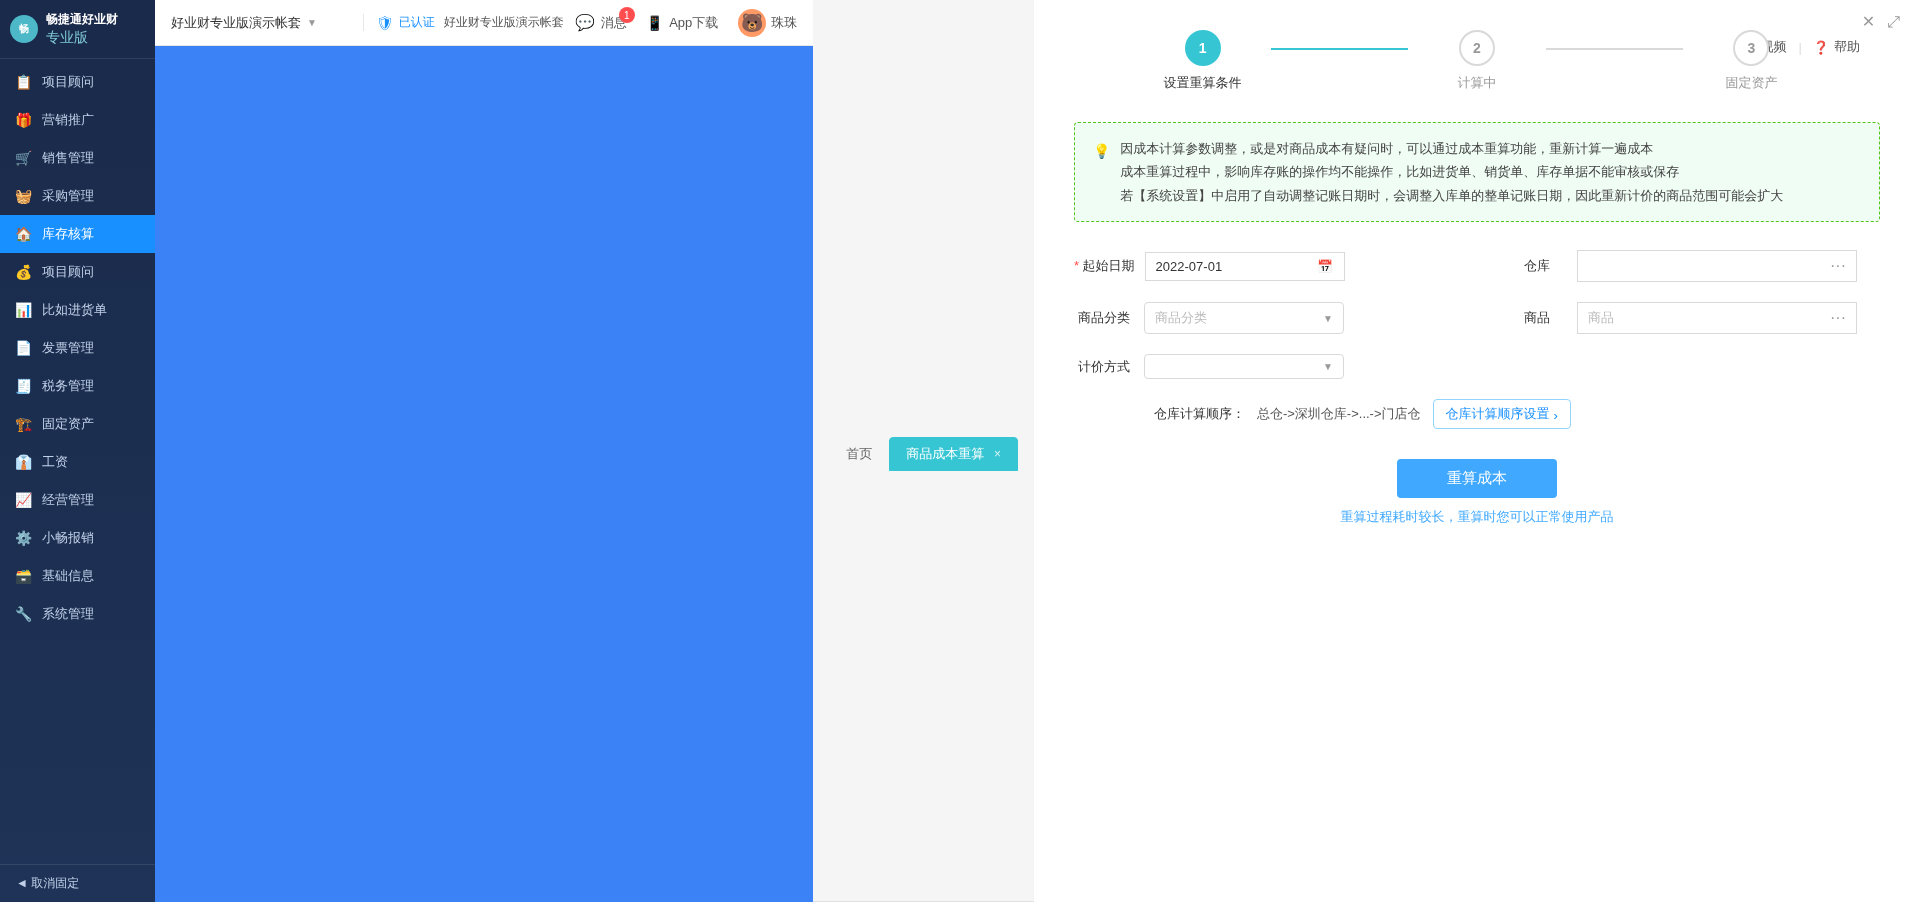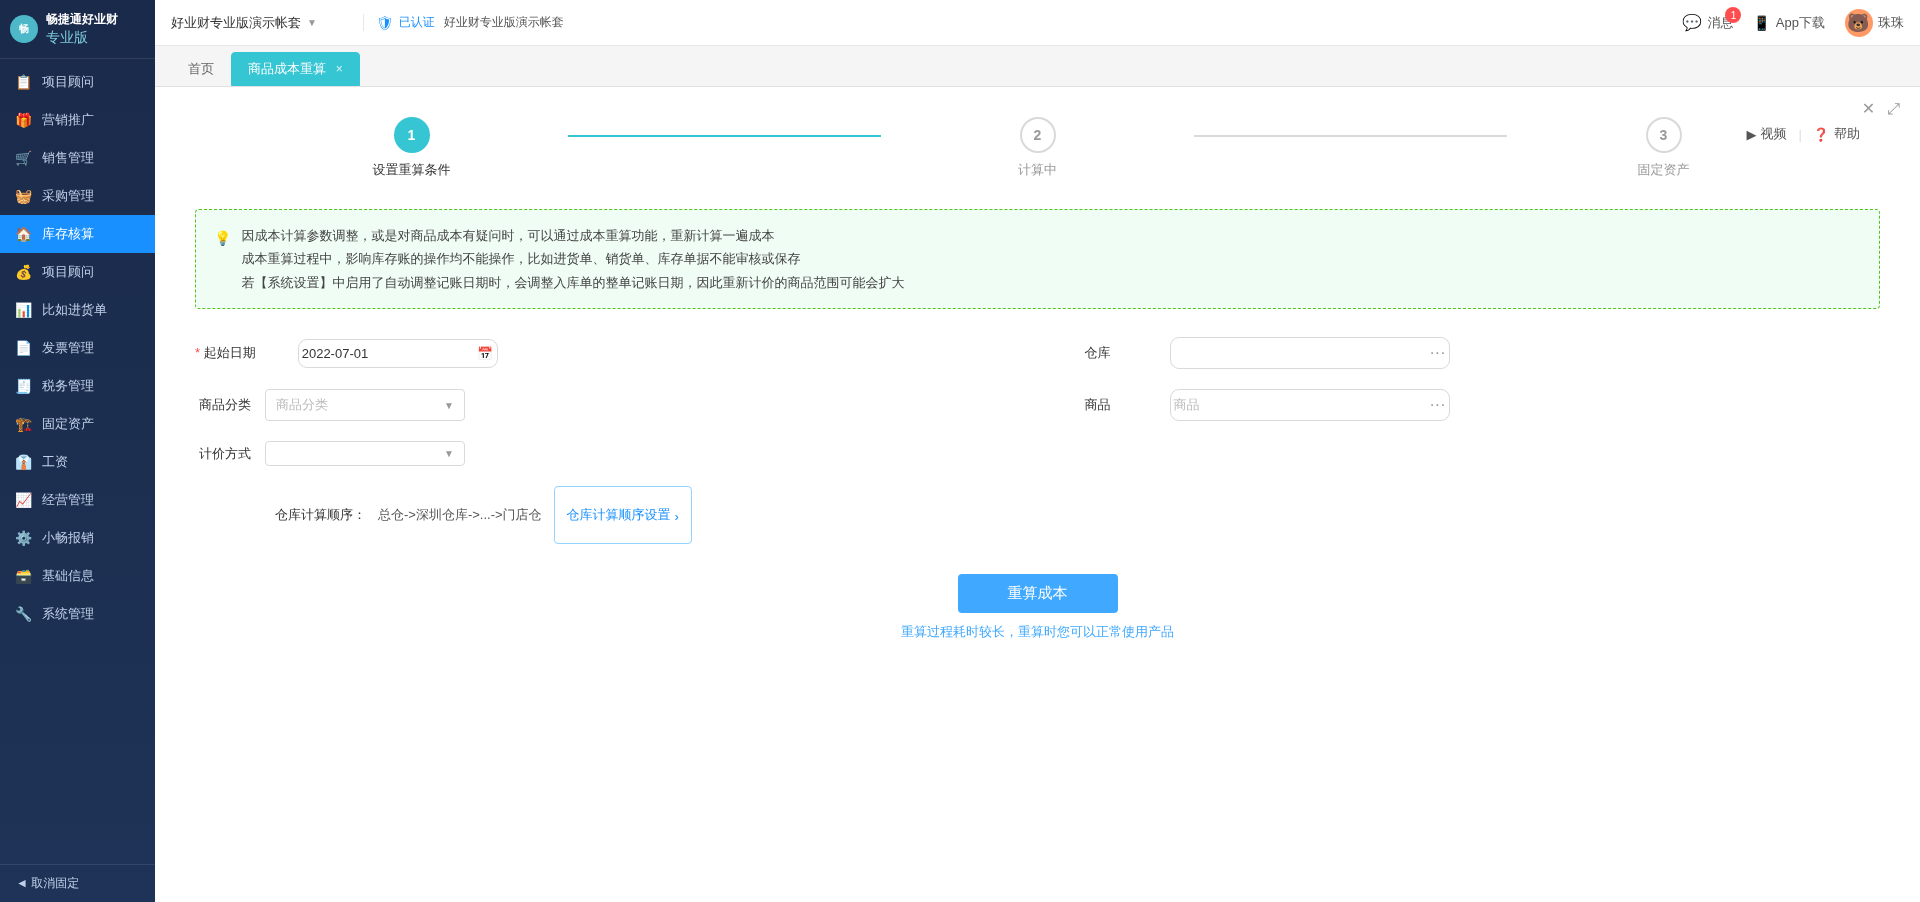--- a/index.html
+++ b/index.html
@@ -76,21 +76,21 @@
       display: flex;
       align-items: center;
       gap: 6px;
       cursor: pointer;
     }
 
     
     .main {
       flex: 1;
       display: flex;
-      flex-direction: column;
+      flex-direction: row;
       background: #3b82f6;
       overflow: hidden;
     }
 
     
     .topbar {
       background: white;
       height: 46px;
       display: flex;
       align-items: center;
@@ -308,31 +308,30 @@
     .form-label {
       font-size: 13px;
       color: #333;
       min-width: 70px;
       text-align: center;
       padding-right: 10px;
       flex-shrink: 0;
     }
     .form-input {
       border: 1px solid #d9d9d9;
-      border-radius: 9px;
-      padding: 6px 3px;
+      border-radius: 0;
+      padding: 6px 10px;
       font-size: 13px;
       color: #333;
       background: white;
       width: 200px;
       display: flex;
       align-items: center;
       justify-content: space-between;
       gap: 8px;
-      margin-left: 32px;
     }
     .form-input .cal-icon { color: #1890ff; }
     .form-select {
       border: 1px solid #d9d9d9;
       border-radius: 4px;
       padding: 6px 10px;
       font-size: 13px;
       color: #bbb;
       background: white;
       width: 200px;
@@ -350,21 +349,21 @@
       gap: 12px;
       margin-bottom: 20px;
       padding-left: 80px;
     }
     .warehouse-label { font-size: 13px; color: #333; }
     .warehouse-value { font-size: 13px; color: #555; }
     .warehouse-btn {
       background: white;
       border: 1px solid #91d5ff;
       border-radius: 4px;
-      padding: 19px 12px;
+      padding: 5px 12px;
       font-size: 13px;
       color: #1890ff;
       cursor: pointer;
       display: flex;
       align-items: flex-end;
       gap: 4px;
     }
 
     
     .recalc-area {

